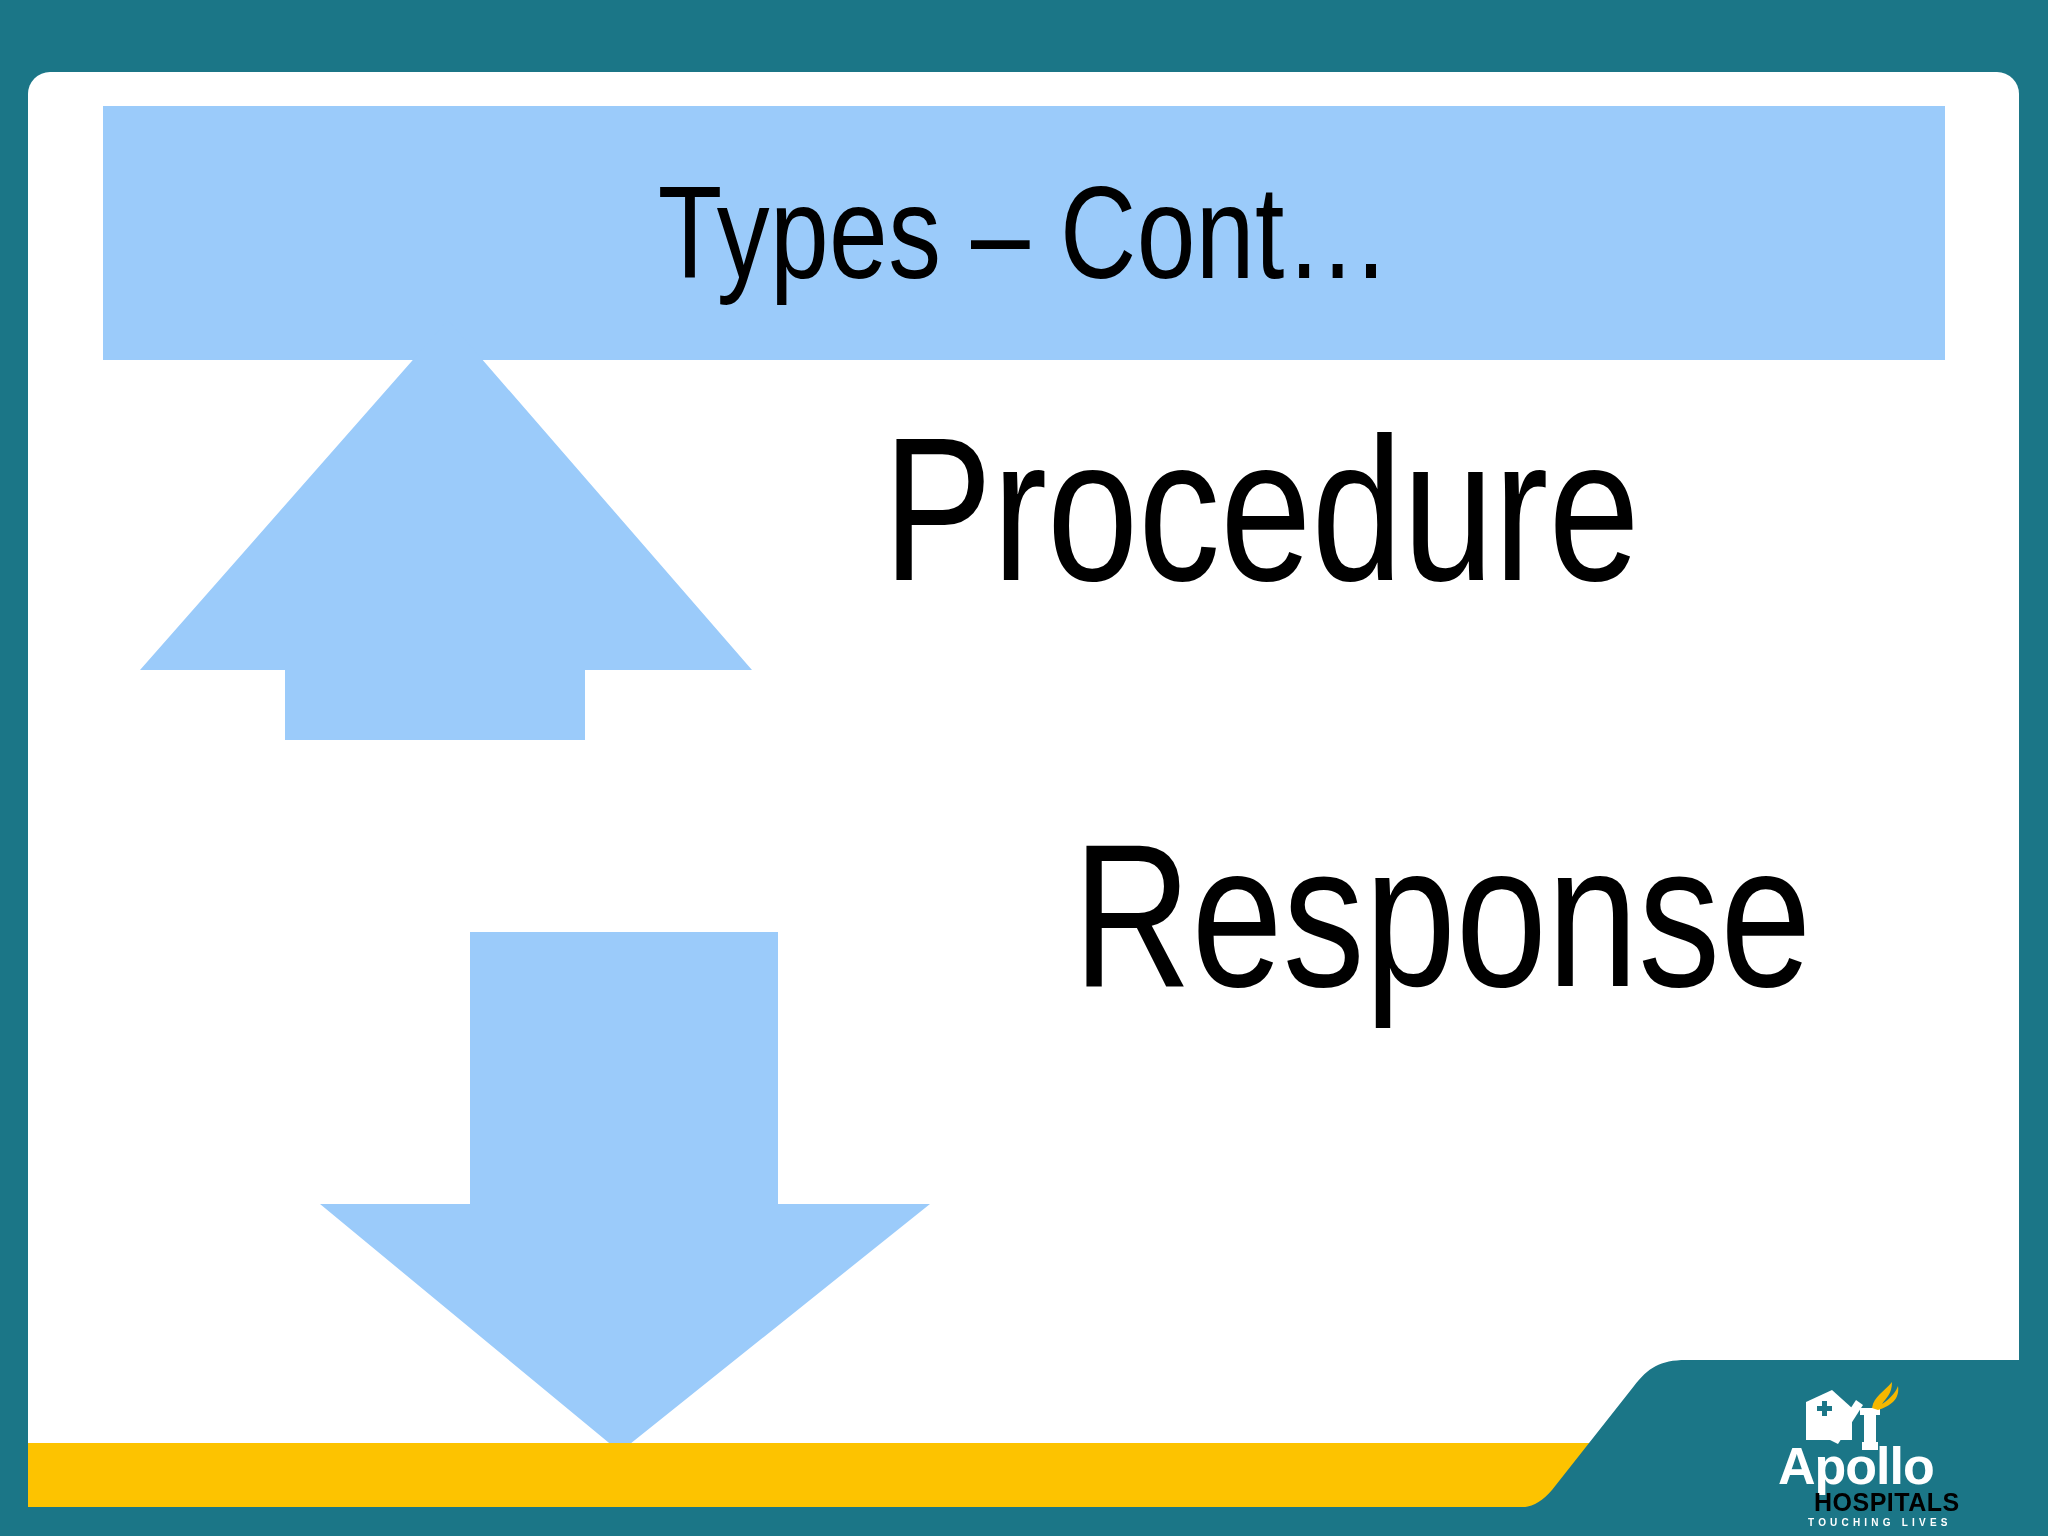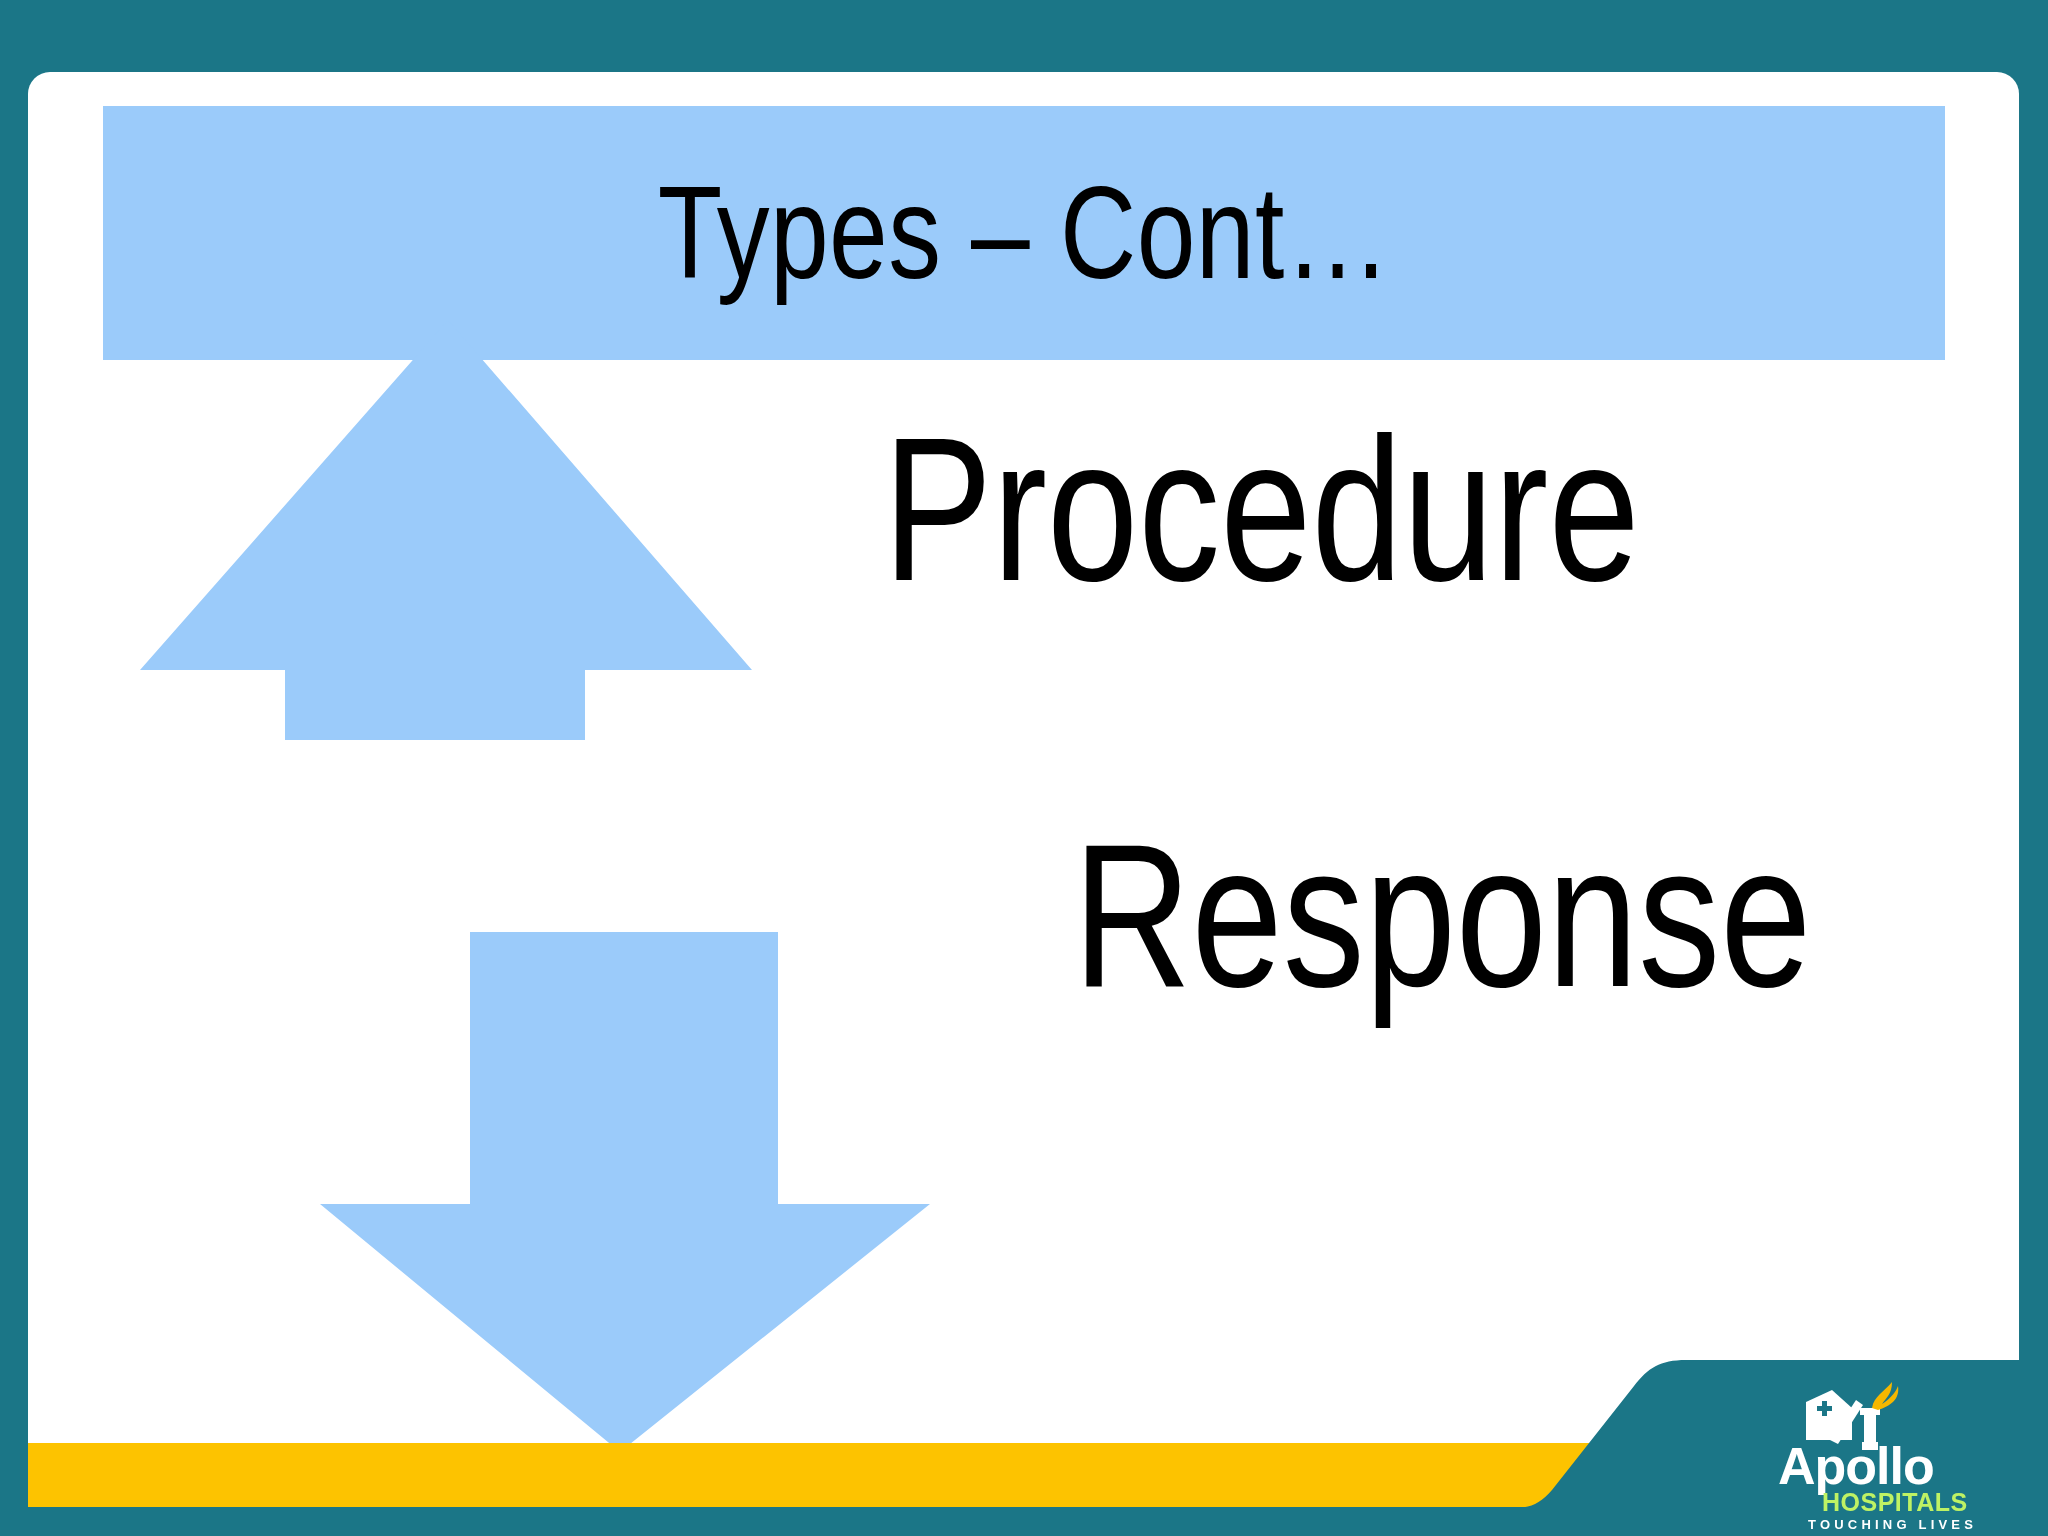--- a/index.html
+++ b/index.html
@@ -150,37 +150,37 @@
     text-align: left;
     color: #ffffff;
     font-family: "Liberation Sans", sans-serif;
     font-weight: bold;
     font-size: 52px;
     line-height: 1;
     letter-spacing: -1px;
   }
   .logo-sub {
     position: absolute;
-    left: 44px;
+    left: 36px;
     top: 112px;
-    color: #bef264;
+    color: #000000;
     font-family: "Liberation Sans", sans-serif;
     font-weight: bold;
     font-size: 25px;
     line-height: 1;
     letter-spacing: 0.5px;
   }
   .logo-tag {
     position: absolute;
     left: 30px;
     top: 140px;
     color: #ffffff;
     font-family: "Liberation Sans", sans-serif;
     font-weight: bold;
-    font-size: 13px;
+    font-size: 10px;
     line-height: 1;
     letter-spacing: 4.2px;
   }
 </style>
 </head>
 <body>
 
 <div class="slide">
 
   <div class="slide-inner">

